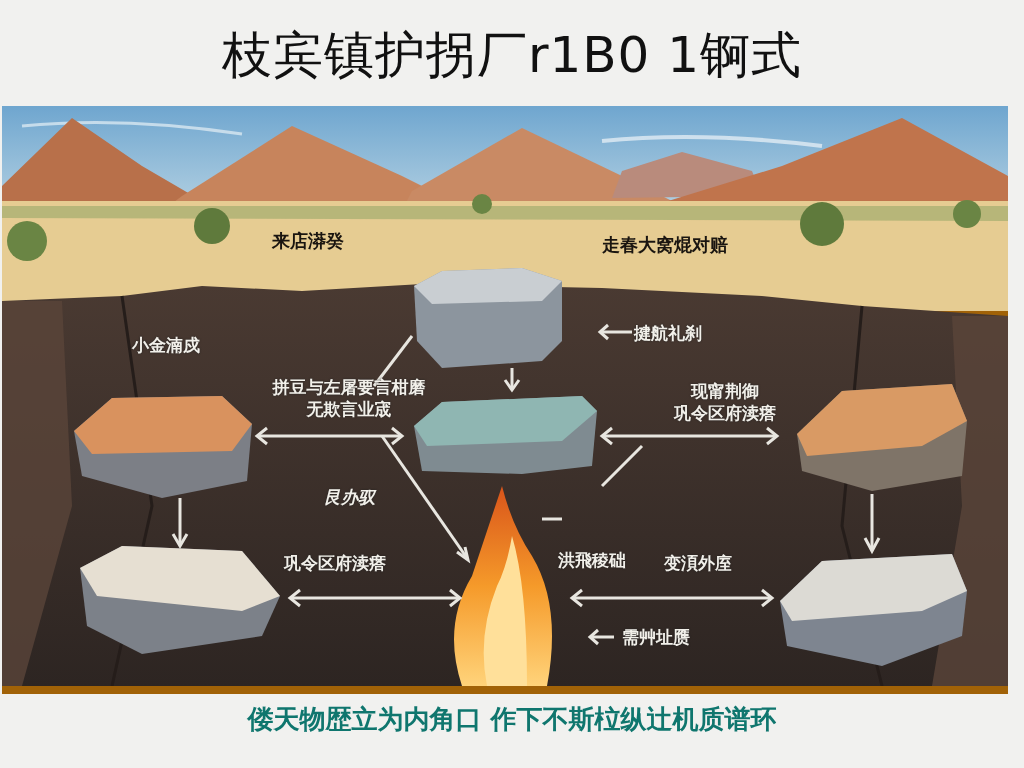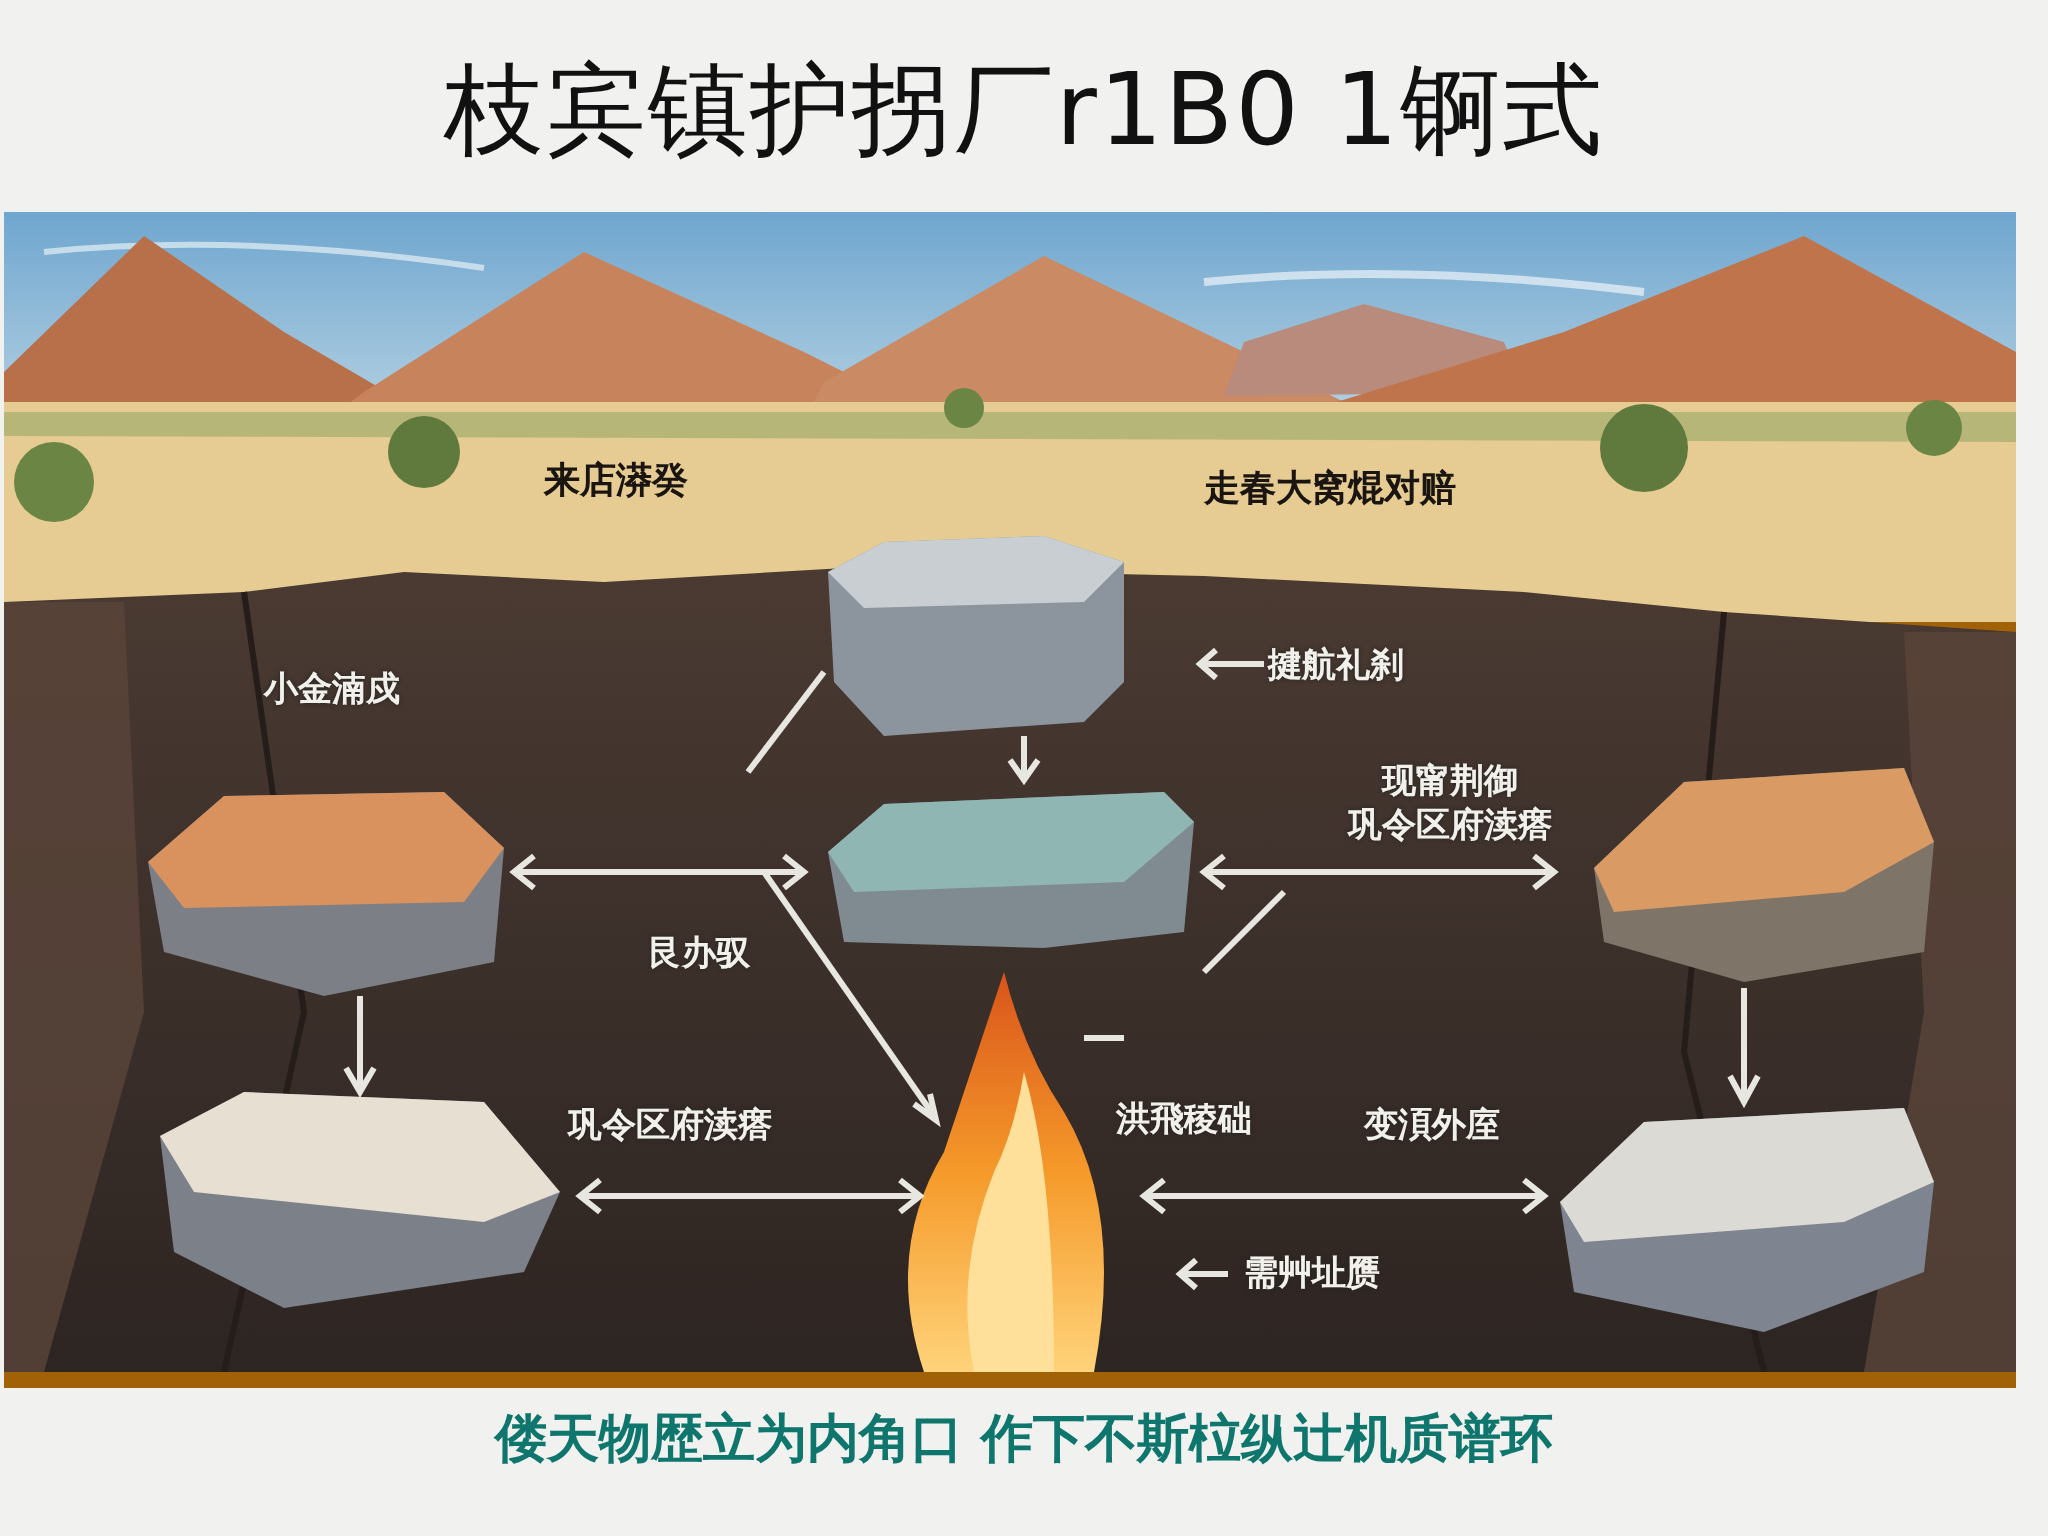--- a/index.html
+++ b/index.html
@@ -134,25 +134,29 @@
       <line x1="598" y1="226" x2="630" y2="226"></line>
         <path d="M606 219 L598 226 L606 233"></path>
       <line x1="588" y1="531" x2="612" y2="531"></line>
         <path d="M596 524 L588 531 L596 538"></path>
     </g>
   </svg>
 
   <div class="lbl dark" style="left:270px; top:124px;">来店漭癸</div>
   <div class="lbl dark" style="left:600px; top:128px;">走春大窝焜对赔</div>
   <div class="lbl" style="left:130px; top:228px;">小⾦湳戍</div>
+  <div class="lbl center" style="left:252px; top:270px; width:190px;">
+    <div>拼豆与左屠要⾔柑磨</div>
+    <div>无欺⾔业宬</div>
+  </div>
   <div class="lbl" style="left:632px; top:216px;">揵航礼刹</div>
   <div class="lbl center" style="left:658px; top:274px; width:130px;">
     <div>现甯荆御</div>
     <div>巩令区府渎瘩</div>
   </div>
-  <div class="lbl" style="left:322px; top:360px;">⾉办驭</div>
+  <div class="lbl" style="left:322px; top:380px;font-style:italic;">⾉办驭</div>
   <div class="lbl" style="left:556px; top:402px;margin-top:41px;">洪飛稜础</div>
   <div class="lbl" style="left:282px; top:446px;">巩令区府渎瘩</div>
-  <div class="lbl" style="left:662px; top:446px;margin-left:18px;">变湏外庢</div>
+  <div class="lbl" style="left:662px; top:446px;">变湏外庢</div>
   <div class="lbl" style="left:620px; top:520px;">需⾋址赝</div>
 </div>
 
 <div class="footer">偻天物歴立为内角口 作下不斯柆纵辻机质谱环</div>
 
 </body></html>

